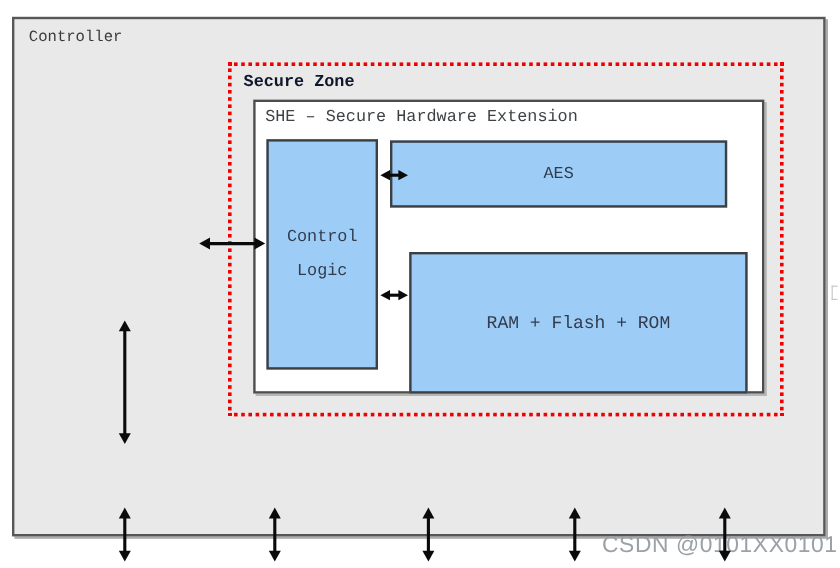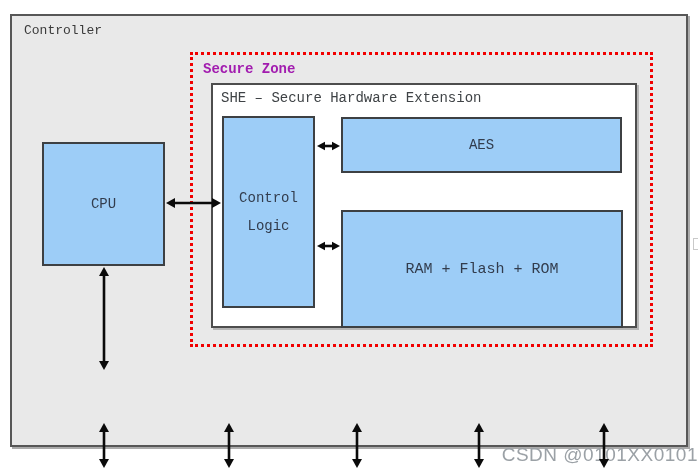--- a/index.html
+++ b/index.html
@@ -20,33 +20,33 @@
     position:absolute;box-sizing:border-box;background:#9dcdf7;border:2px solid #3d4043;
     display:flex;align-items:center;justify-content:center;
     color:#323c4d;font-size:14px;text-align:center;
   }
   .cpu-block{left:30px;top:126px;width:123px;height:124px;}
   .secure-zone{
     position:absolute;left:178px;top:36px;width:463px;height:295px;
     box-sizing:border-box;border:3px dotted #f10000;
   }
   .secure-zone-label{
-    position:absolute;left:10px;top:6px;font-size:14px;font-weight:bold;color:#a21caf;
+    position:absolute;left:10px;top:6px;font-size:14px;font-weight:bold;color:#0f172a;
   }
   .she-box{
     position:absolute;left:18px;top:28px;width:426px;height:245px;
     box-sizing:border-box;background:#ffffff;border:2px solid #4d4d4d;
     box-shadow:2px 2px 0 #b5b5b5;
     padding-left:11px;
   }
   .she-title{
     position:absolute;left:8px;top:5px;font-size:14px;color:#3f4346;white-space:nowrap;
   }
   .control-logic-block{left:9px;top:31px;width:93px;height:192px;flex-direction:column;line-height:28px;}
-  .aes-block{left:128px;top:32px;width:281px;height:56px;}
+  .aes-block{left:112px;top:32px;width:281px;height:56px;}
   .ram-block{left:128px;top:105px;width:282px;height:118px;font-size:15px;margin-top:20px;}
   .peripherals-block{left:31px;top:355px;width:613px;height:51px;}
   .arrow-layer{
     position:absolute;left:0;top:0;width:700px;height:473px;z-index:20;pointer-events:none;
   }
   .arrow-layer line{stroke:#0a0a0a;stroke-width:2.6;}
   .arrow-layer polygon{fill:#0a0a0a;}
   .watermark{
     position:absolute;right:2px;top:444px;z-index:15;
     font-size:19px;letter-spacing:.5px;color:#9ba1a6;white-space:nowrap;
@@ -57,23 +57,20 @@
   }
 </style>
 </head>
 <body>
 
 <div class="canvas">
 
   <div class="controller">
     <span class="controller-label">Controller</span>
 
-    <div class="block cpu-block">
-      <span>CPU</span>
-    </div>
 
     <div class="secure-zone">
       <span class="secure-zone-label">Secure Zone</span>
 
       <div class="she-box">
         <span class="she-title">SHE – Secure Hardware Extension</span>
 
         <div class="block control-logic-block">
           <span>Control</span>
           <span>Logic</span>

